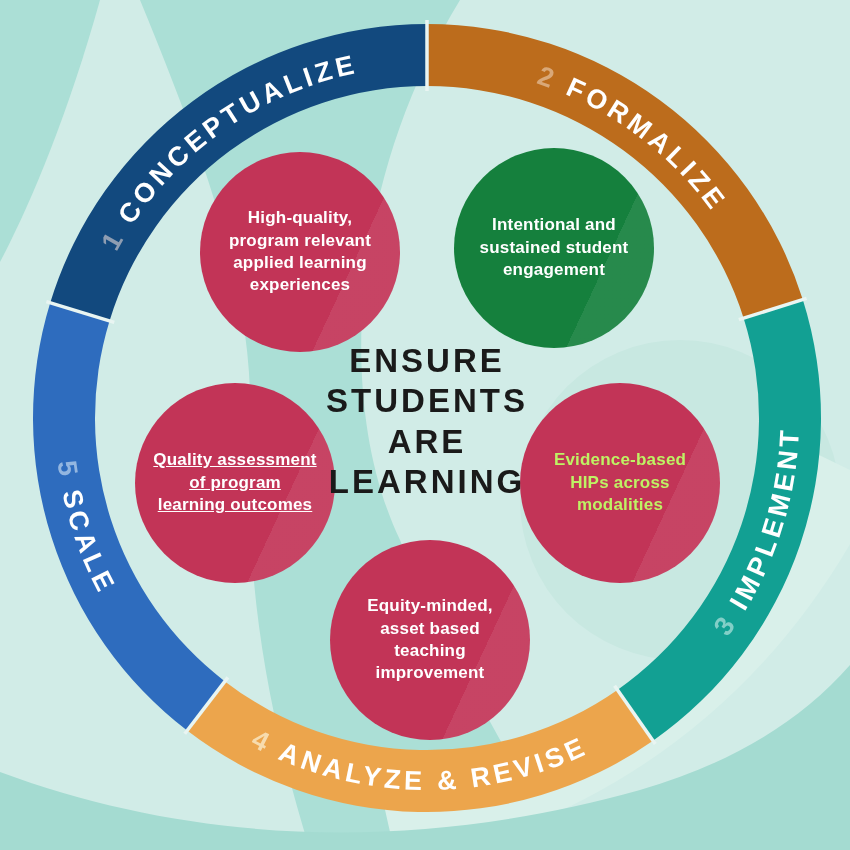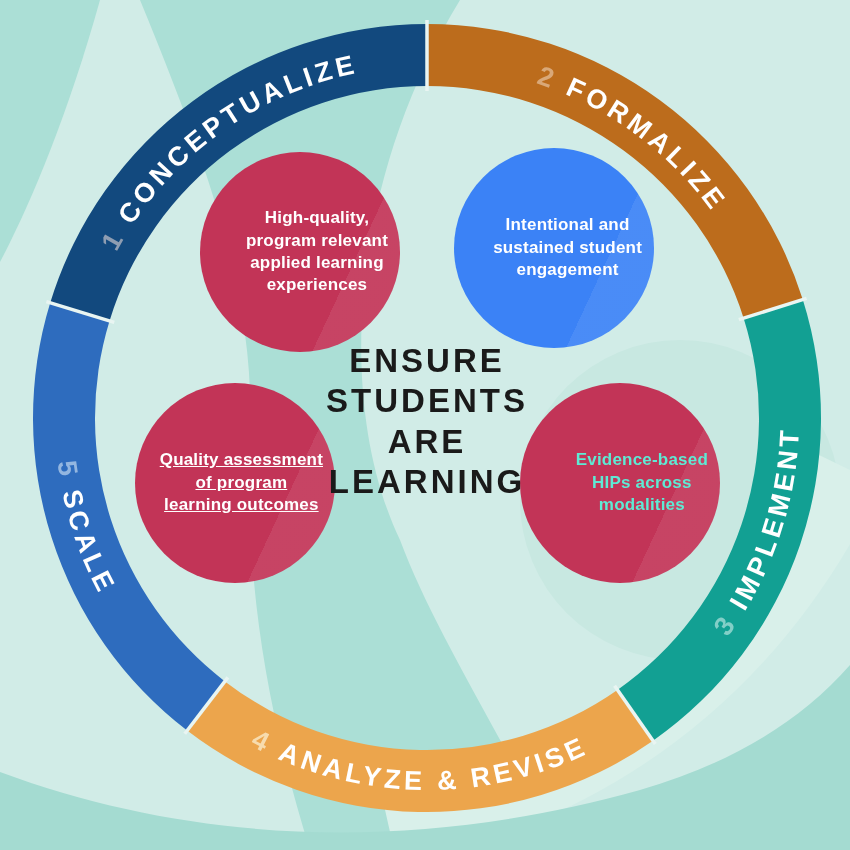--- a/index.html
+++ b/index.html
@@ -4,21 +4,21 @@
 <style>
   html,body{margin:0;padding:0;background:#e8f3f0;}
   .stage{
     position:relative;width:850px;height:850px;margin:0 auto;
     overflow:hidden;font-family:"Liberation Sans",sans-serif;
   }
   .stage svg{position:absolute;left:0;top:0;}
   .nodes{position:absolute;left:0;top:0;width:850px;height:850px;}
   .node{
     position:absolute;border-radius:50%;
-    display:flex;align-items:center;justify-content:flex-end;
+    display:flex;align-items:center;justify-content:center;
     box-sizing:border-box;
   }
   .node::after{
     content:"";position:absolute;inset:0;border-radius:50%;
     background:linear-gradient(295deg, rgba(255,255,255,0.08) 0 30%, rgba(255,255,255,0) 30%);
     pointer-events:none;
   }
   .node-text{
     position:relative;z-index:2;text-align:center;white-space:pre-line;
     font-weight:bold;font-size:17px;line-height:1.32;letter-spacing:0.2px;
@@ -70,29 +70,35 @@
       </g>
   </svg>
 
   <div class="nodes" id="nodes">
       <div class="node" style="left: 200px; top: 152px; height: 200px; width: 200px; background: rgb(194, 52, 87);">
         <div class="node-text" style="color: rgb(255, 255, 255);">High-quality,
 program relevant
 applied learning
 experiences</div>
       </div>
-      <div class="node" style="left: 454px; top: 148px; height: 200px; width: 200px; background: #3b82f6;">
+      <div class="node" style="left: 454px; top: 148px; height: 200px; width: 200px; background: #15803d;">
         <div class="node-text" style="color: rgb(255, 255, 255);">Intentional and
 sustained student
 engagement</div>
       </div>
       <div class="node" style="left: 520px; top: 383px; height: 200px; width: 200px; background: rgb(194, 52, 87);">
-        <div class="node-text" style="color: #5eead4;">Evidence-based
+        <div class="node-text" style="color: #bef264;">Evidence-based
 HIPs across
 modalities</div>
+      </div>
+      <div class="node" style="left: 330px; top: 540px; height: 200px; width: 200px; background: rgb(194, 52, 87);">
+        <div class="node-text" style="color: rgb(255, 255, 255);">Equity-minded,
+asset based
+teaching
+improvement</div>
       </div>
       <div class="node" style="left: 135px; top: 383px; height: 200px; width: 200px; background: rgb(194, 52, 87);">
         <div class="node-text" style="color: rgb(255, 255, 255); text-decoration: underline;">Quality assessment
 of program
 learning outcomes</div>
       </div>
     </div>
 
   <div class="center-title" style="color: rgb(26, 26, 26);">ENSURE
 STUDENTS

